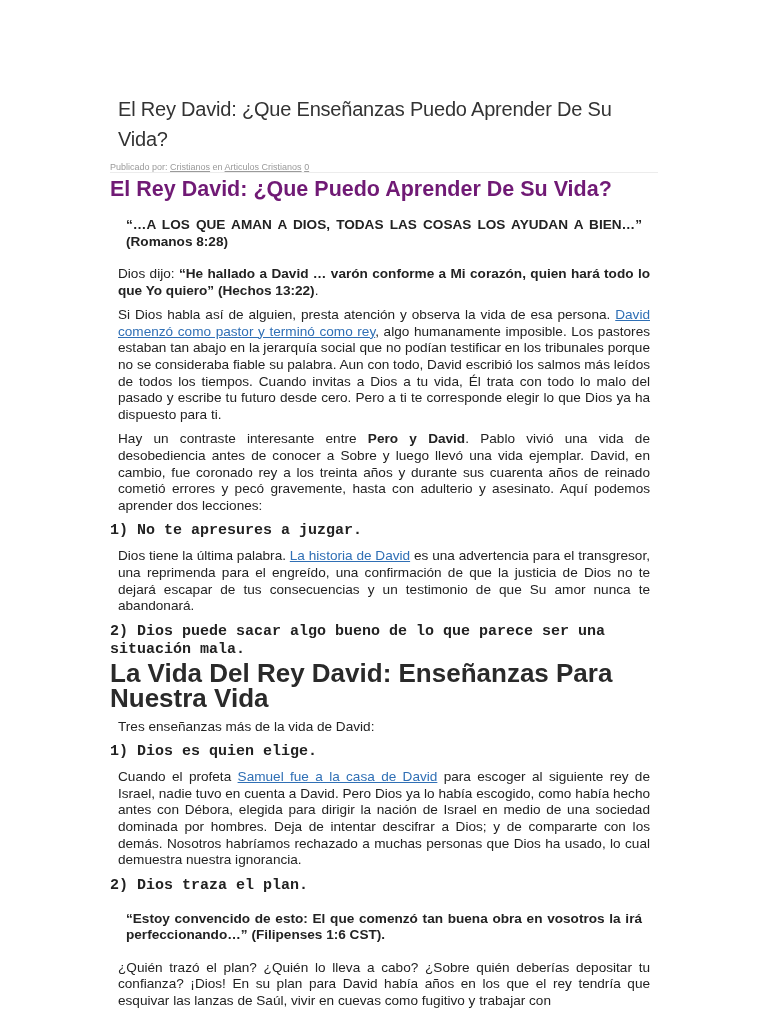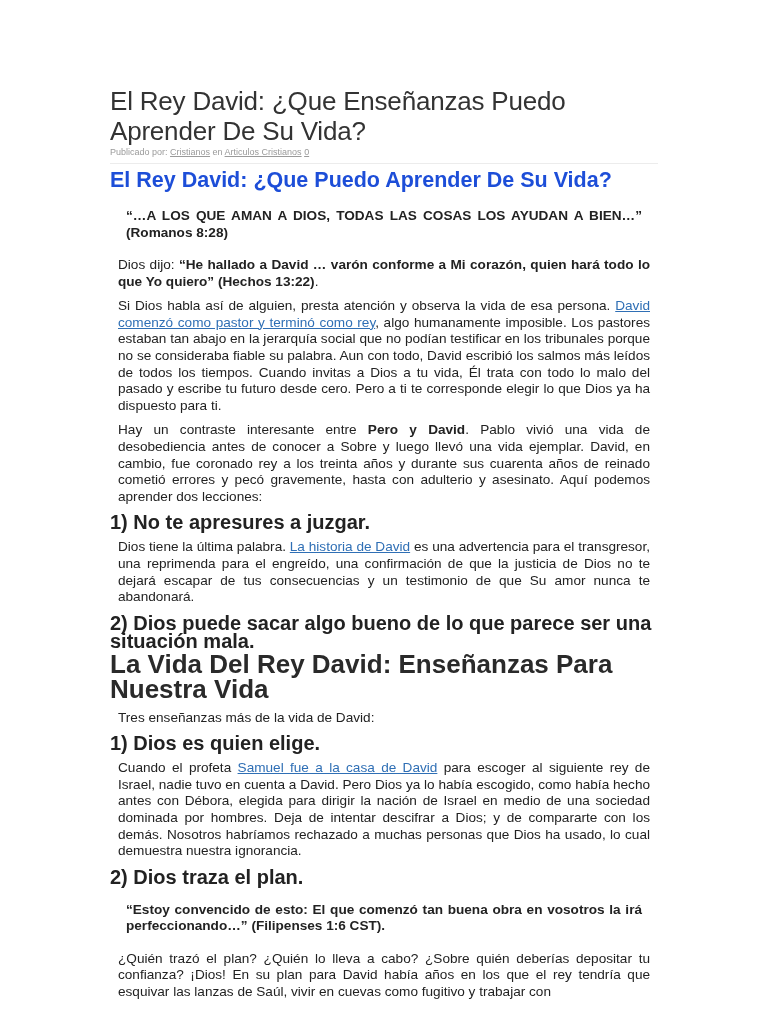--- a/index.html
+++ b/index.html
@@ -1,23 +1,23 @@
 <!DOCTYPE html>
 <html><head>
 <meta charset="utf-8">
 <style>
   html, body { margin:0; padding:0; background:#ffffff; }
   body { width:768px; height:1024px; overflow:hidden; position:relative; font-family:"Liberation Sans", sans-serif; color:#222; }
   .page { position:absolute; left:110px; top:86px; width:548px; }
-  .title { font-size:26px; line-height:30px; color:#333; font-weight:normal; margin:0; letter-spacing:-0.2px; }
-  .meta { font-size:9px; color:#9a9a9a; margin-top:1px; padding-bottom:6px; border-bottom:1px solid #ececec; }
+  .title { font-size:20px; line-height:30px; color:#333; font-weight:normal; margin:8px; letter-spacing:-0.2px; }
+  .meta { font-size:9px; color:#9a9a9a; margin-top:1px; border-bottom:1px solid #ececec; }
   .meta a { color:#9a9a9a; text-decoration:underline; }
-  .h1 { font-size:21.5px; line-height:24px; font-weight:bold; color:#1d4ed8; margin:4px 0 0 0; }
+  .h1 { font-size:21.5px; line-height:24px; font-weight:bold; color:#701a75; margin:4px 0 0 0; }
   .h2 { font-size:26px; line-height:25px; font-weight:bold; color:#2a2a2a; margin:2px 0 0 0; }
-  .h3 { font-size:20px; line-height:18px; font-weight:bold; color:#222; margin:1px 0 0 0; }
+  .h3 { font-size:15px; line-height:18px; font-weight:bold; color:#222; margin:1px 0 0 0;font-family:Liberation Mono, monospace; }
   .quote { font-size:13.6px; line-height:16.5px; font-weight:bold; color:#222; text-align:justify; margin:16px; }
   p { font-size:13.6px; line-height:16.6px; margin:8px; text-align:justify; color:#222; }
   a.lnk { color:#2f6fb5; text-decoration:underline; }
   b { font-weight:bold; }
 </style>
 </head>
 <body>
 
 <div class="page">
   <h1 class="title">El Rey David: ¿Que Enseñanzas Puedo Aprender De Su Vida?</h1>

